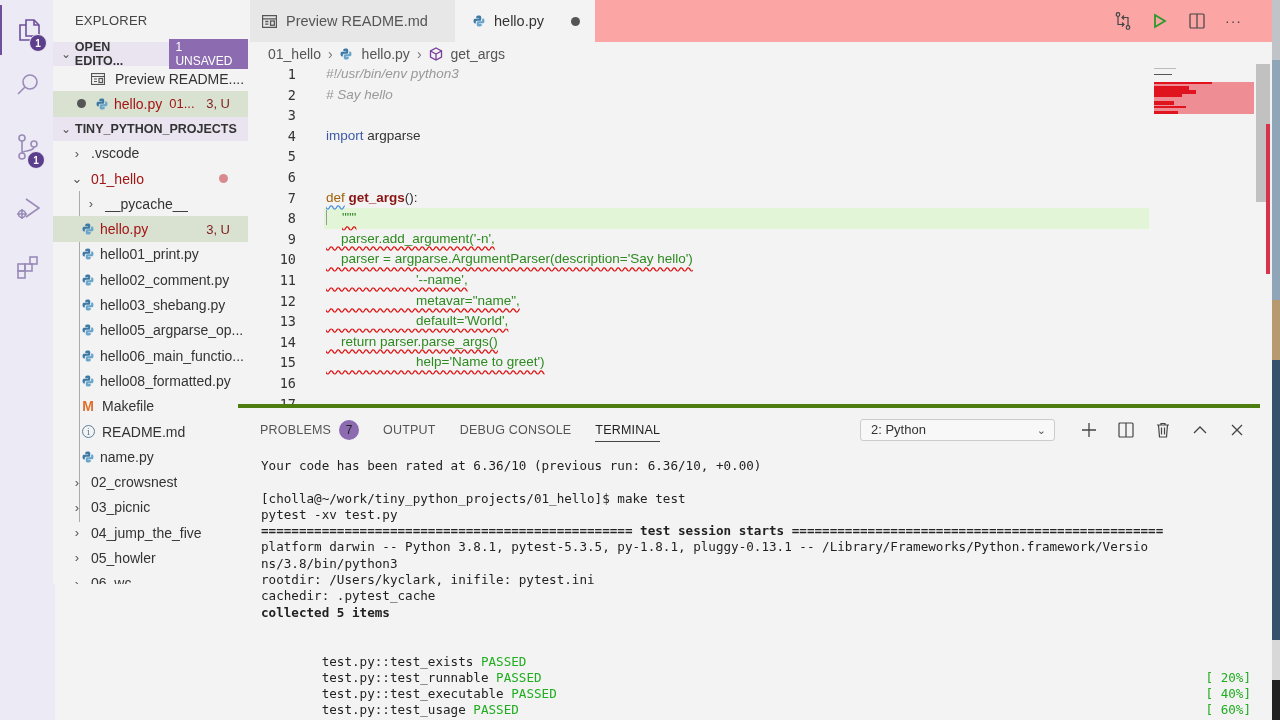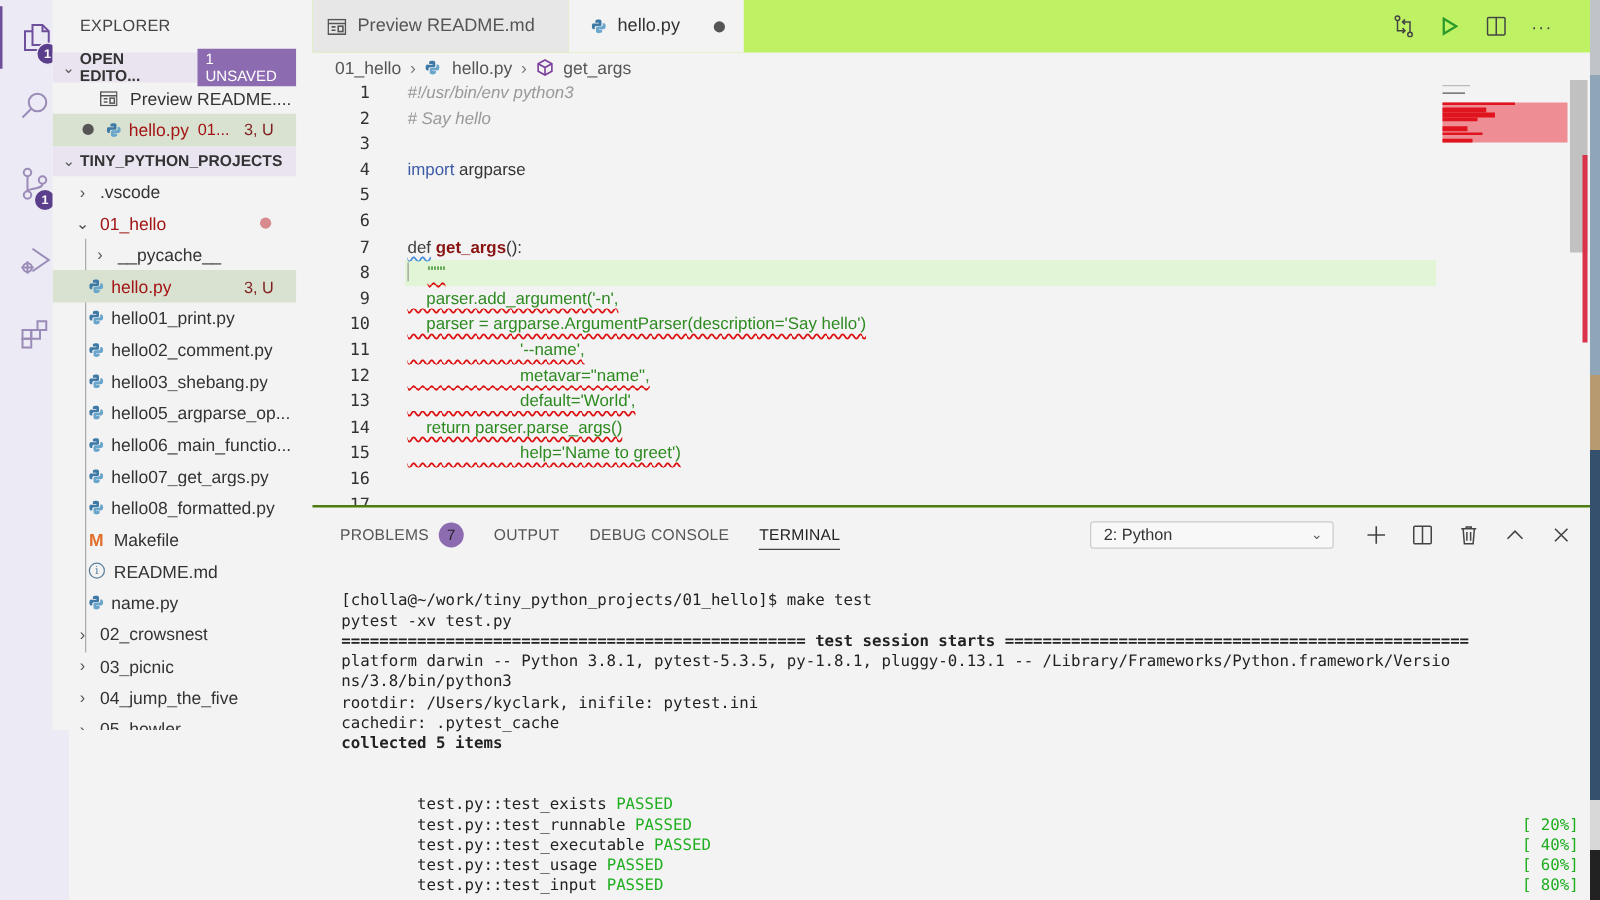--- a/index.html
+++ b/index.html
@@ -10,70 +10,70 @@
     background: linear-gradient(#c0c4c8 0 60px, #8ea6b8 60px 300px, #b89a70 300px 360px, #35506c 360px 640px, #d8d8d8 640px 680px, #222 680px); }
 
   
   .activity { position: absolute; left: 0; top: 0; width: 55px; height: 720px; background: #eceaf4; }
   .act-item { position: absolute; left: 0; width: 55px; height: 50px; display: flex; align-items: center; justify-content: center; cursor: pointer; }
   .act-item.active { border-left: 2px solid #6e4f9c; }
   .act-item svg { width: 28px; height: 28px; }
   .act-badge { position: absolute; left: 27px; top: 29px; width: 18px; height: 18px; border-radius: 50%; background: #5c3f8c; color: #fff; font-size: 10px; font-weight: bold; display: flex; align-items: center; justify-content: center; border: 1px solid #eceaf4; }
 
   
-  .sidebar { position: absolute; left: 42px; top: 0; width: 195px; height: 584px; background: #f3f3f3; overflow: hidden; }
+  .sidebar { position: absolute; left: 53px; top: 0; width: 195px; height: 584px; background: #f3f3f3; overflow: hidden; }
   .sb-title { height: 42px; line-height: 42px; padding-left: 22px; font-size: 13px; color: #444; letter-spacing: 0.2px; }
   .sb-section { height: 24px; display: flex; align-items: center; font-size: 12.5px; font-weight: bold; color: #333; background: #e9e4ef; padding-left: 4px; }
   .sb-section .chev { width: 18px; text-align: center; color: #555; font-weight: normal; font-size: 12px; }
   .unsaved-badge { margin-left: 8px; background: #8c6bb1; color: #fff; font-weight: normal; font-size: 12px; padding: 1px 6px; }
   .row { height: 25.3px; display: flex; align-items: center; font-size: 14px; color: #333; white-space: nowrap; position: relative; cursor: pointer; }
   .row.sel { background: #d9e2d0; }
   .row .label { overflow: hidden; text-overflow: ellipsis; }
   .row .red { color: #a31515; }
   .row .deco { position: absolute; right: 18px; font-size: 13px; color: #7f1d1d; }
   .row .dot-deco { position: absolute; right: 20px; top: 8px; width: 9px; height: 9px; border-radius: 50%; background: #d98a8f; }
   .row .chev { width: 16px; color: #555; font-size: 13px; text-align: center; margin-right: 6px; }
   .py-ico { width: 12px; height: 12px; margin-right: 6px; flex: none; }
   .m-ico { color: #e0702a; font-weight: bold; font-size: 14px; width: 12px; margin-right: 8px; text-align: center; }
   .i-ico { width: 13px; height: 13px; border: 1px solid #5a7f9c; border-radius: 50%; color: #5a7f9c; font-size: 9px; display: flex; align-items: center; justify-content: center; margin-right: 7px; font-family: "DejaVu Serif", serif; }
   .guide { position: absolute; left: 81px; top: 192px; width: 1px; height: 330px; background: #aaa; }
 
   
-  .tabs { position: absolute; left: 250px; top: 0; width: 1022px; height: 42px; background: #bef264; }
+  .tabs { position: absolute; left: 250px; top: 0; width: 1022px; height: 42px; background: #fca5a5; }
   .tab { position: absolute; top: 0; height: 42px; display: flex; align-items: center; font-size: 14.5px; color: #333; cursor: pointer; }
   .tab.inactive { background: #e7e7e7; color: #555; }
   .tab.active { background: #f3f3f3; }
   .tab-dot { width: 9px; height: 9px; border-radius: 50%; background: #555; }
   .top-actions { position: absolute; right: 20px; top: 8px; display: flex; gap: 0; }
   .top-actions .tb { width: 37px; height: 26px; display: flex; align-items: center; justify-content: center; cursor: pointer; }
 
   .breadcrumb { position: absolute; left: 268px; top: 44px; height: 20px; display: flex; align-items: center; font-size: 14px; color: #555; gap: 4px; }
   .breadcrumb .sep { color: #777; margin: 0 3px; }
 
   .editor { position: absolute; left: 250px; top: 64px; width: 1022px; height: 340px; overflow: hidden; }
   .gutter { position: absolute; left: 0; top: 0; width: 50px; }
   .ln { height: 20.6px; line-height: 20.6px; text-align: right; font-family: "DejaVu Sans Mono", monospace; font-size: 13.5px; color: #333; padding-right: 4px; }
   .code { position: absolute; left: 76px; top: 0; width: 830px; }
   .cl { height: 20.6px; line-height: 20.6px; font-family: Liberation Sans, sans-serif; font-size: 13.5px; white-space: pre; color: #333; }
   .cl.hl { background: #e2f5d6; width: 825px; margin-left: -2px; padding-left: 2px; }
   .cmt { color: #999; font-style: italic; }
   .kw { color: #3d5aa8; }
-  .kw2 { color: #404040; }
+  .kw2 { color: #a16207; }
   .fn { color: #8a1414; font-weight: bold; }
   .str { color: #2e8a21; }
   .squig { text-decoration: underline wavy #d11; text-decoration-skip-ink: none; text-underline-offset: 3px; }
   .squig-b { text-decoration: underline wavy #4a90d9; text-decoration-skip-ink: none; text-underline-offset: 3px; }
   .minimap { position: absolute; left: 904px; top: 0; width: 100px; height: 340px; }
   .mm-hl { position: absolute; left: 0; top: 18px; width: 100px; height: 32px; background: #ee8d93; }
   .mm-bar { position: absolute; left: 0; height: 2px; background: #e0141e; }
   .v-scroll { position: absolute; left: 1006px; top: 2px; width: 14px; height: 136px; background: #c1c1c1; cursor: pointer; }
   .ov-red { position: absolute; left: 1016px; top: 60px; width: 4px; height: 150px; background: #d8334a; }
 
   
-  .panel { position: absolute; left: 250px; top: 404px; width: 1022px; height: 288px; background: #f3f3f3; border-top: 2px solid #4d7c0f; }
+  .panel { position: absolute; left: 238px; top: 404px; width: 1022px; height: 288px; background: #f3f3f3; border-top: 4px solid #4d7c0f; }
   .ptabs { position: absolute; left: 22px; top: 10px; display: flex; gap: 24px; font-size: 12.5px; color: #555; }
   .ptab { display: flex; align-items: center; height: 24px; cursor: pointer; letter-spacing: 0.2px; }
   .ptab.active { color: #222; border-bottom: 1px solid #444; }
   .pbadge { margin-left: 8px; width: 20px; height: 20px; border-radius: 50%; background: #8c6bb1; color: #222; font-size: 12px; display: flex; align-items: center; justify-content: center; }
   .term-select { position: absolute; left: 622px; top: 11px; width: 195px; height: 22px; border: 1px solid #ccc; border-radius: 3px; background: #f8f8f8; font-size: 13px; color: #333; padding-left: 10px; line-height: 20px; cursor: pointer; }
   .term-select .caret { position: absolute; right: 8px; top: 0; color: #555; font-size: 11px; }
   .pactions { position: absolute; left: 832px; top: 10px; display: flex; }
   .pactions .tb { width: 37px; height: 24px; display: flex; align-items: center; justify-content: center; cursor: pointer; }
   .terminal { position: absolute; left: 23px; top: 50px; width: 990px; font-family: "DejaVu Sans Mono", monospace; font-size: 12.6px; color: #222; }
   .tl { height: 16.3px; line-height: 16.3px; white-space: pre; }
@@ -211,27 +211,20 @@
             <path d="M6 11.5c3 0 2.7-1.3 2.7-1.3V8.8H5.9v-.5h4s1.6.2 1.6-2.3-1.4-2.4-1.4-2.4h-.9v1.2s0 1.4-1.4 1.4H5.1s-1.3 0-1.3 1.3V10S3.6 11.5 6 11.5z" fill="#6aa6cc"></path>
           </svg>
         <span class="label">hello05_argparse_op...</span>
       </div>
       <div class="row" style="padding-left:29px">
         <svg class="py-ico" viewBox="0 0 12 12">
             <path d="M6 0.5C3 0.5 3.3 1.8 3.3 1.8v1.4h2.8v.5H2.1S0.5 3.5 0.5 6s1.4 2.4 1.4 2.4h.9V7.2s0-1.4 1.4-1.4h2.7s1.3 0 1.3-1.3V2S8.4 0.5 6 0.5z" fill="#3f7aa6"></path>
             <path d="M6 11.5c3 0 2.7-1.3 2.7-1.3V8.8H5.9v-.5h4s1.6.2 1.6-2.3-1.4-2.4-1.4-2.4h-.9v1.2s0 1.4-1.4 1.4H5.1s-1.3 0-1.3 1.3V10S3.6 11.5 6 11.5z" fill="#6aa6cc"></path>
           </svg>
         <span class="label">hello06_main_functio...</span>
-      </div>
-      <div class="row" style="padding-left:29px">
-        <svg class="py-ico" viewBox="0 0 12 12">
-            <path d="M6 0.5C3 0.5 3.3 1.8 3.3 1.8v1.4h2.8v.5H2.1S0.5 3.5 0.5 6s1.4 2.4 1.4 2.4h.9V7.2s0-1.4 1.4-1.4h2.7s1.3 0 1.3-1.3V2S8.4 0.5 6 0.5z" fill="#3f7aa6"></path>
-            <path d="M6 11.5c3 0 2.7-1.3 2.7-1.3V8.8H5.9v-.5h4s1.6.2 1.6-2.3-1.4-2.4-1.4-2.4h-.9v1.2s0 1.4-1.4 1.4H5.1s-1.3 0-1.3 1.3V10S3.6 11.5 6 11.5z" fill="#6aa6cc"></path>
-          </svg>
-        <span class="label">hello07_get_args.py</span>
       </div>
       <div class="row" style="padding-left:29px">
         <svg class="py-ico" viewBox="0 0 12 12">
             <path d="M6 0.5C3 0.5 3.3 1.8 3.3 1.8v1.4h2.8v.5H2.1S0.5 3.5 0.5 6s1.4 2.4 1.4 2.4h.9V7.2s0-1.4 1.4-1.4h2.7s1.3 0 1.3-1.3V2S8.4 0.5 6 0.5z" fill="#3f7aa6"></path>
             <path d="M6 11.5c3 0 2.7-1.3 2.7-1.3V8.8H5.9v-.5h4s1.6.2 1.6-2.3-1.4-2.4-1.4-2.4h-.9v1.2s0 1.4-1.4 1.4H5.1s-1.3 0-1.3 1.3V10S3.6 11.5 6 11.5z" fill="#6aa6cc"></path>
           </svg>
         <span class="label">hello08_formatted.py</span>
       </div>
       <div class="row" style="padding-left:29px">
         <span class="m-ico">M</span>
@@ -439,20 +432,21 @@
           </svg>
       </div>
       <div class="tb">
         <svg width="12" height="12" viewBox="0 0 12 12" stroke="#444" stroke-width="1.3">
             <path d="M1 1l10 10M11 1L1 11"></path>
           </svg>
       </div>
     </div>
 
     <div class="terminal">
+      <div class="tl">Your code has been rated at 6.36/10 (previous run: 6.36/10, +0.00)</div>
       <div class="tl"> </div>
       <div class="tl">[cholla@~/work/tiny_python_projects/01_hello]$ make test</div>
       <div class="tl">pytest -xv test.py</div>
       <div class="tl b">================================================= test session starts =================================================</div>
       <div class="tl">platform darwin -- Python 3.8.1, pytest-5.3.5, py-1.8.1, pluggy-0.13.1 -- /Library/Frameworks/Python.framework/Versio</div>
       <div class="tl">ns/3.8/bin/python3</div>
       <div class="tl">rootdir: /Users/kyclark, inifile: pytest.ini</div>
       <div class="tl">cachedir: .pytest_cache</div>
       <div class="tl b">collected 5 items</div>
       <div class="tl"> </div>

